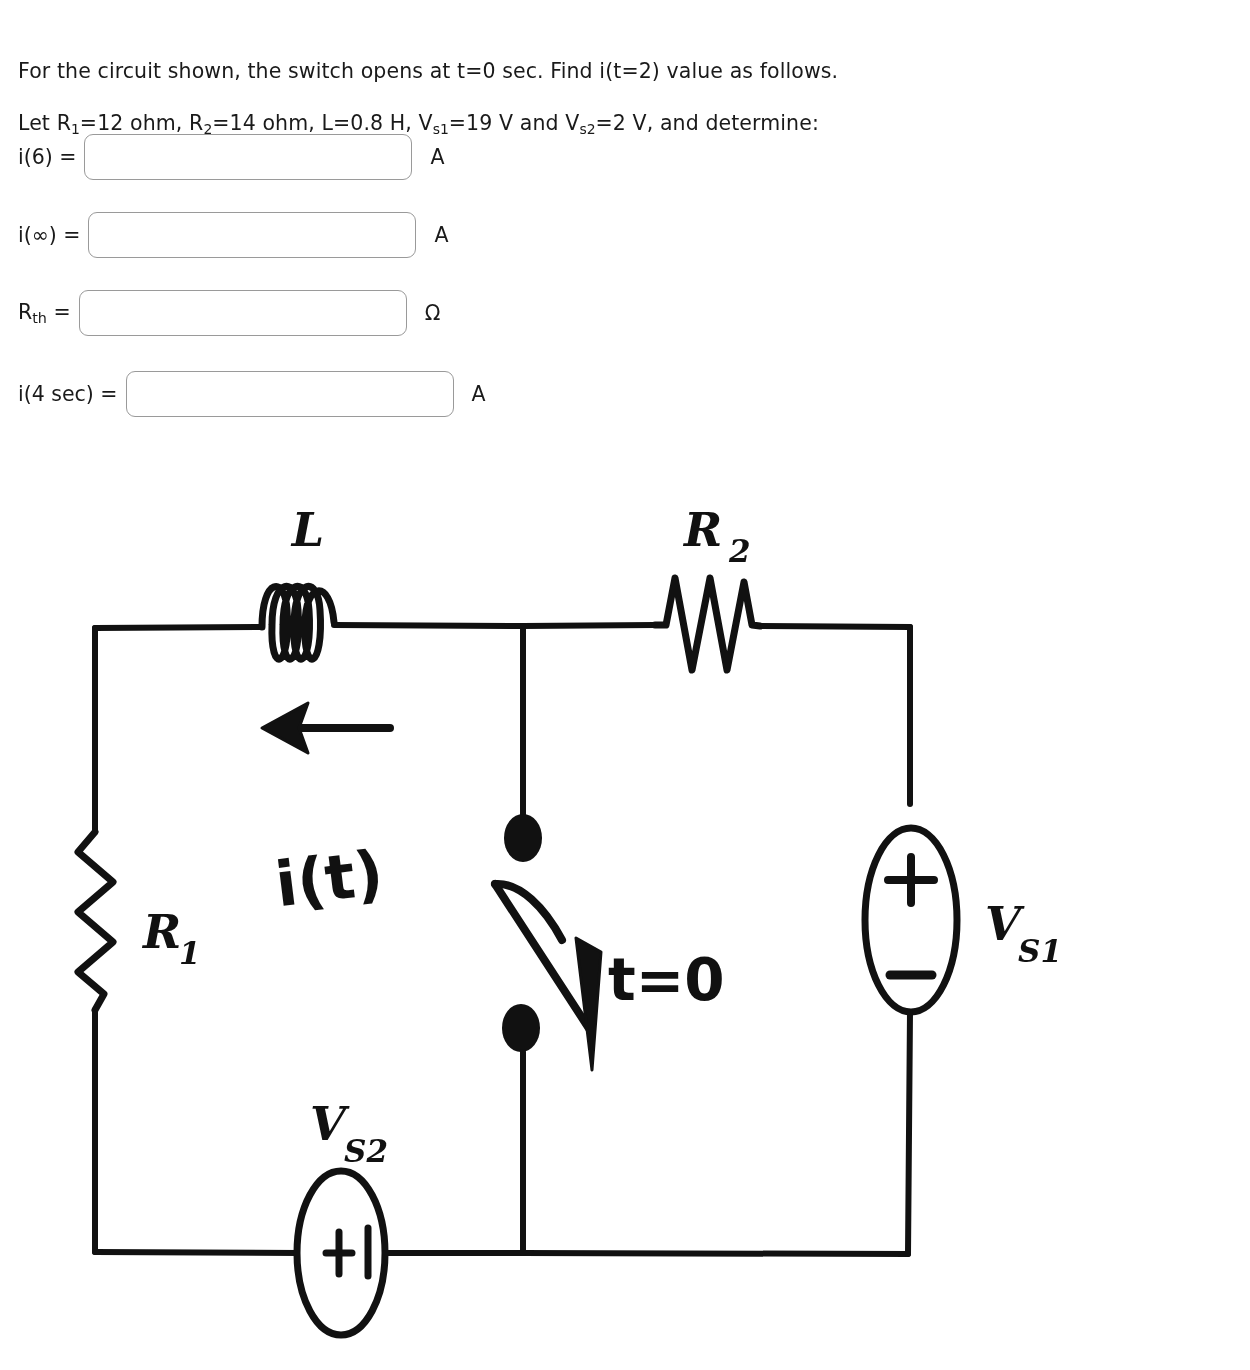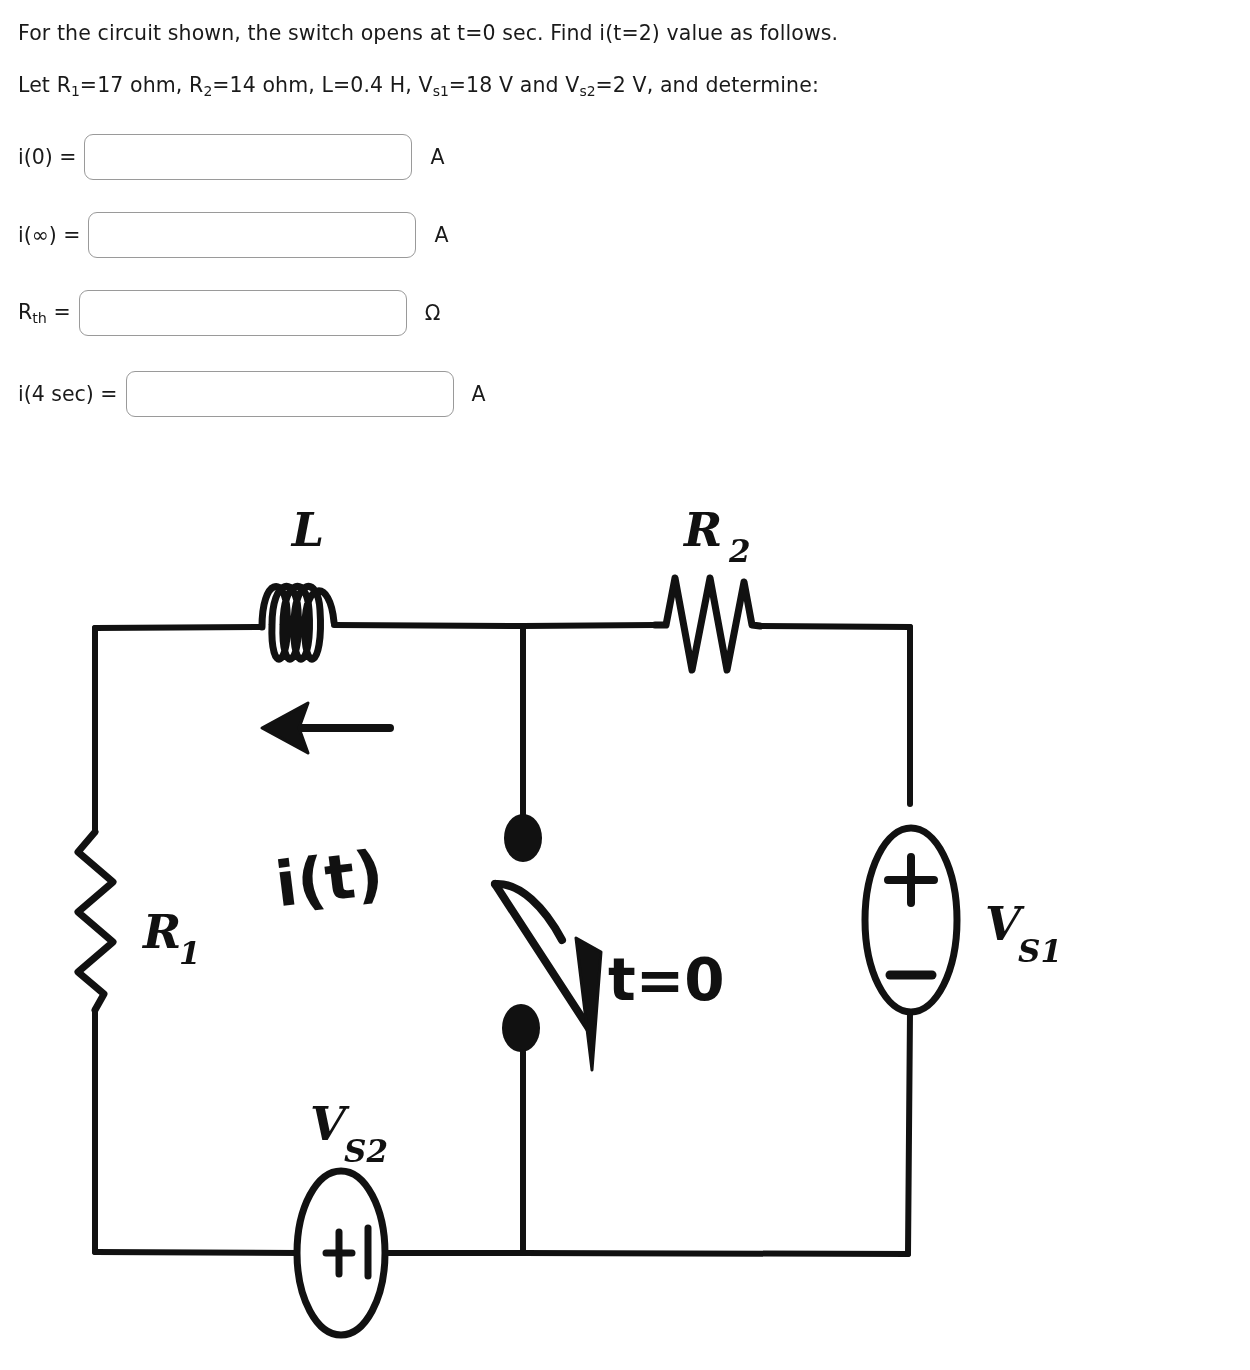--- a/index.html
+++ b/index.html
@@ -17,20 +17,21 @@
   }
 
   
   .statement {
     position: absolute;
     left: 18px;
     font-size: 20.5px;
     line-height: 1.3;
     letter-spacing: .1px;
     white-space: nowrap;
+    margin-top: 38px;
   }
   #stmt-line-1 { top: 20px; }
   #stmt-line-2 { top: 72px; }
   .statement sub {
     font-size: 0.68em;
     vertical-align: -0.28em;
     letter-spacing: 0;
   }
 
   
@@ -98,25 +99,25 @@
   }
 </style>
 </head>
 <body>
 
 <div class="statement" id="stmt-line-1">
   <span>For the circuit shown, the switch opens at t=0 sec. Find i(t=2) value as follows.</span>
 </div>
 
 <div class="statement" id="stmt-line-2">
-  <span>Let R</span><sub>1</sub><span>=17 ohm</span><span>, R</span><sub>2</sub><span>=14 ohm, L=0.4 H, V</span><sub>s1</sub><span>=18 V and V</span><sub>s2</sub><span>=2 V, and determine:</span>
+  <span>Let R</span><sub>1</sub><span>=12 ohm</span><span>, R</span><sub>2</sub><span>=14 ohm, L=0.8 H, V</span><sub>s1</sub><span>=19 V and V</span><sub>s2</sub><span>=2 V, and determine:</span>
 </div>
 
 <div class="answer-row" id="answer-row-0">
-  <span class="answer-label"><span>i(0) =</span></span>
+  <span class="answer-label"><span>i(6) =</span></span>
   <input class="answer-input" type="text" value="" placeholder="" style="">
   <span class="answer-unit">A</span>
 </div>
 
 <div class="answer-row" id="answer-row-1">
   <span class="answer-label"><span>i(∞) =</span></span>
   <input class="answer-input" type="text" value="" placeholder="" style="">
   <span class="answer-unit">A</span>
 </div>
 

